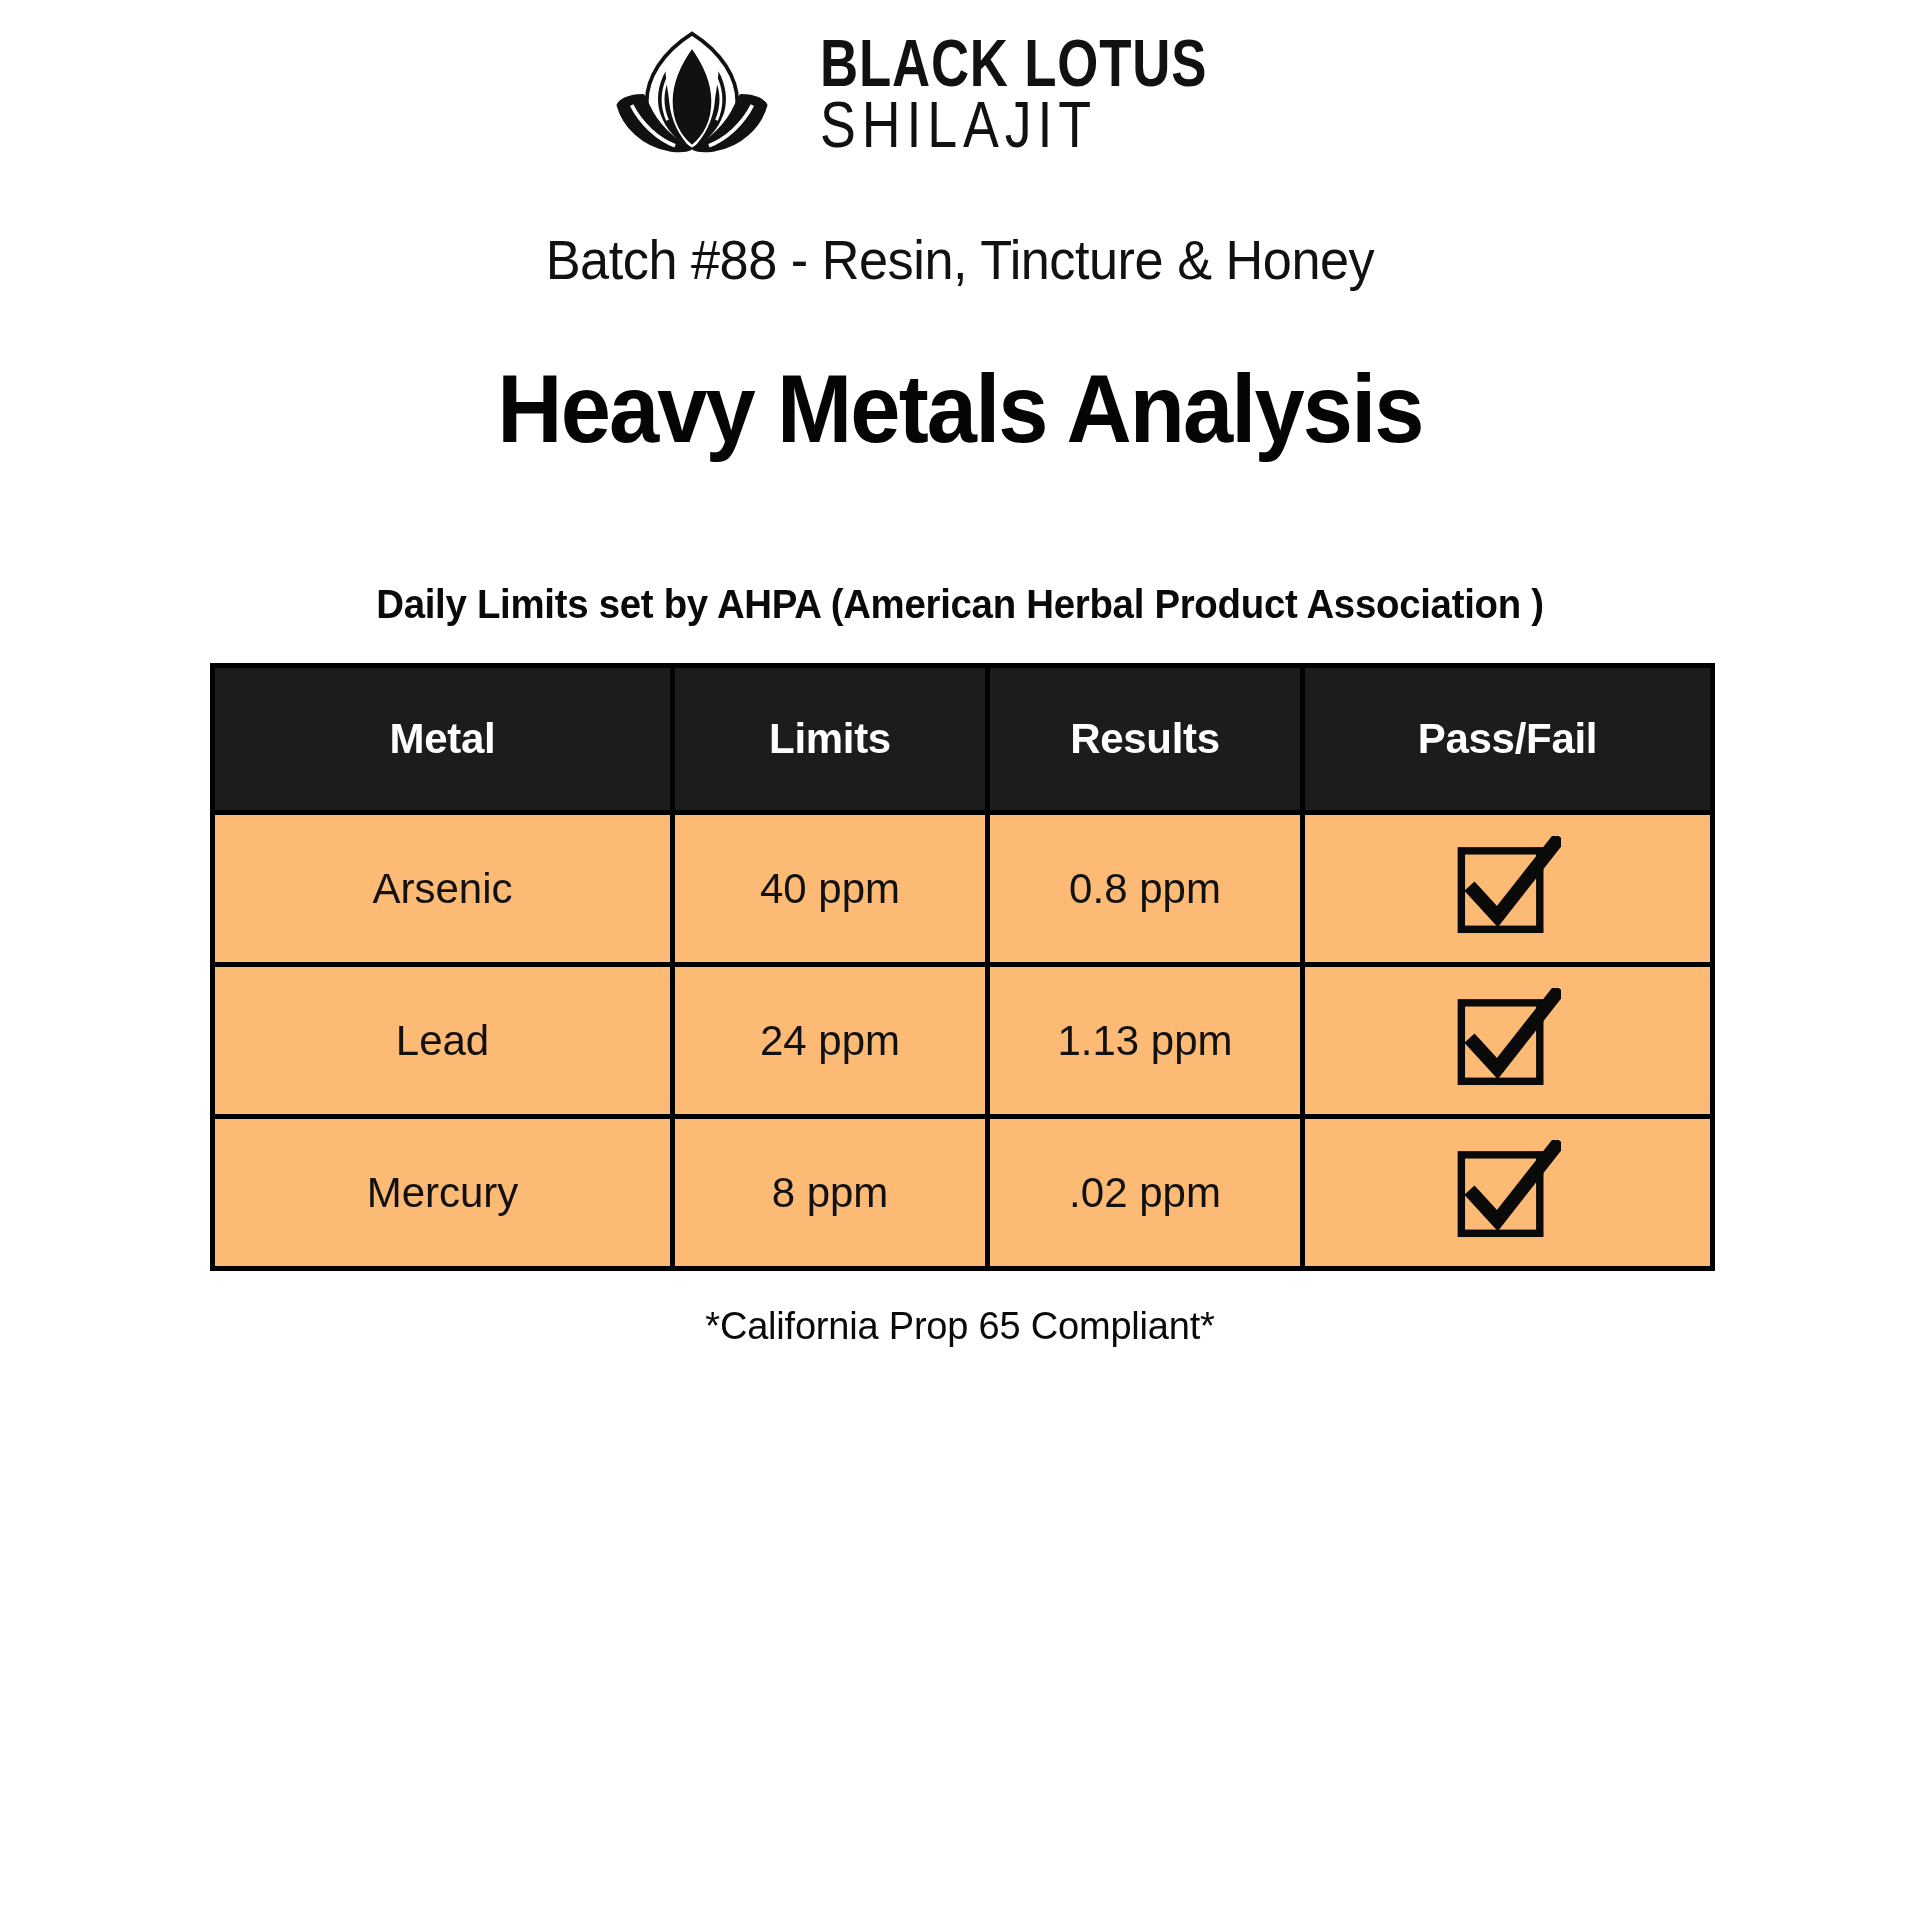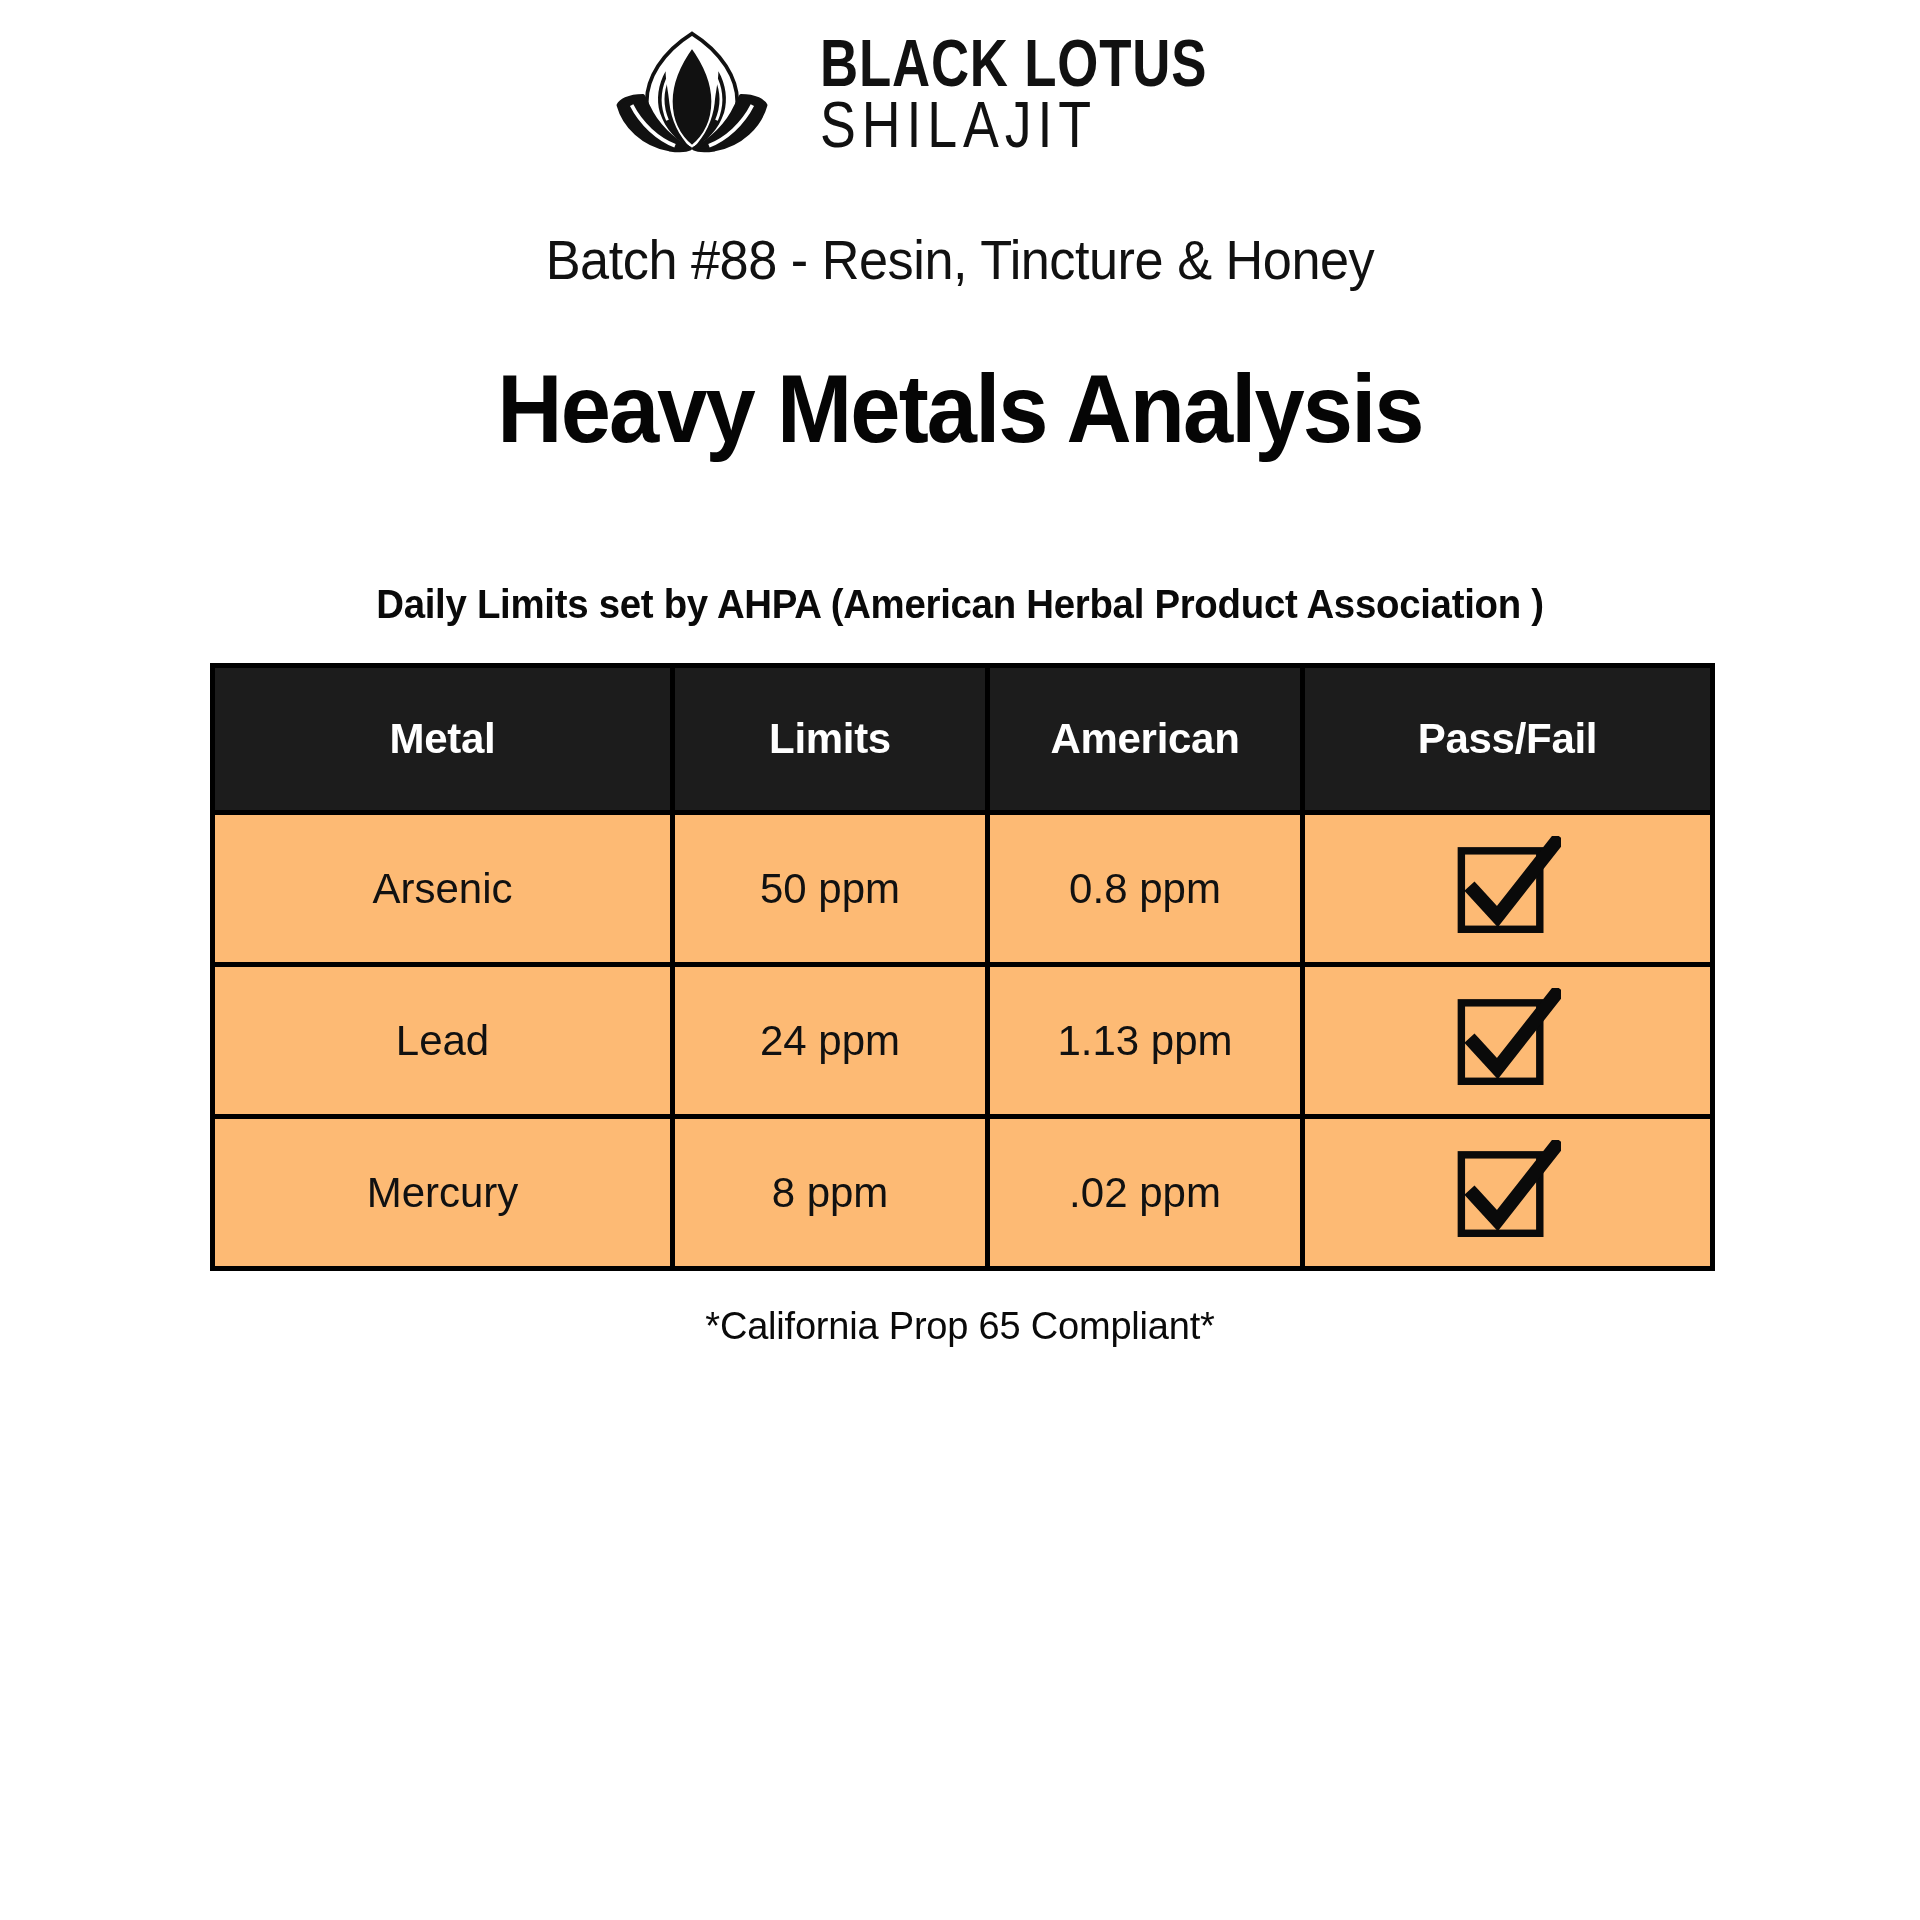--- a/index.html
+++ b/index.html
@@ -203,29 +203,29 @@
       <colgroup>
         <col class="c-metal">
           <col class="c-limits">
           <col class="c-results">
           <col class="c-pass">
       </colgroup>
       <thead>
         <tr>
           <th>Metal</th>
           <th>Limits</th>
-          <th>American</th>
+          <th>Results</th>
           <th>Pass/Fail</th>
         </tr>
       </thead>
       <tbody>
 
         <tr>
           <td>Arsenic</td>
-          <td>50 ppm</td>
+          <td>40 ppm</td>
           <td>0.8 ppm</td>
           <td class="check-cell">
             <span>
               <svg class="check-icon" viewBox="0 0 100 100" xmlns="http://www.w3.org/2000/svg" aria-hidden="true">
                 <rect x="6" y="14" width="74" height="74" fill="none" stroke="#0a0a0a" stroke-width="7"></rect>
                 <path d="M18 52 L40 76 L95 6" fill="none" stroke="#0a0a0a" stroke-width="13" stroke-linecap="square" stroke-linejoin="miter"></path>
               </svg>
             </span>
           </td>
         </tr>

